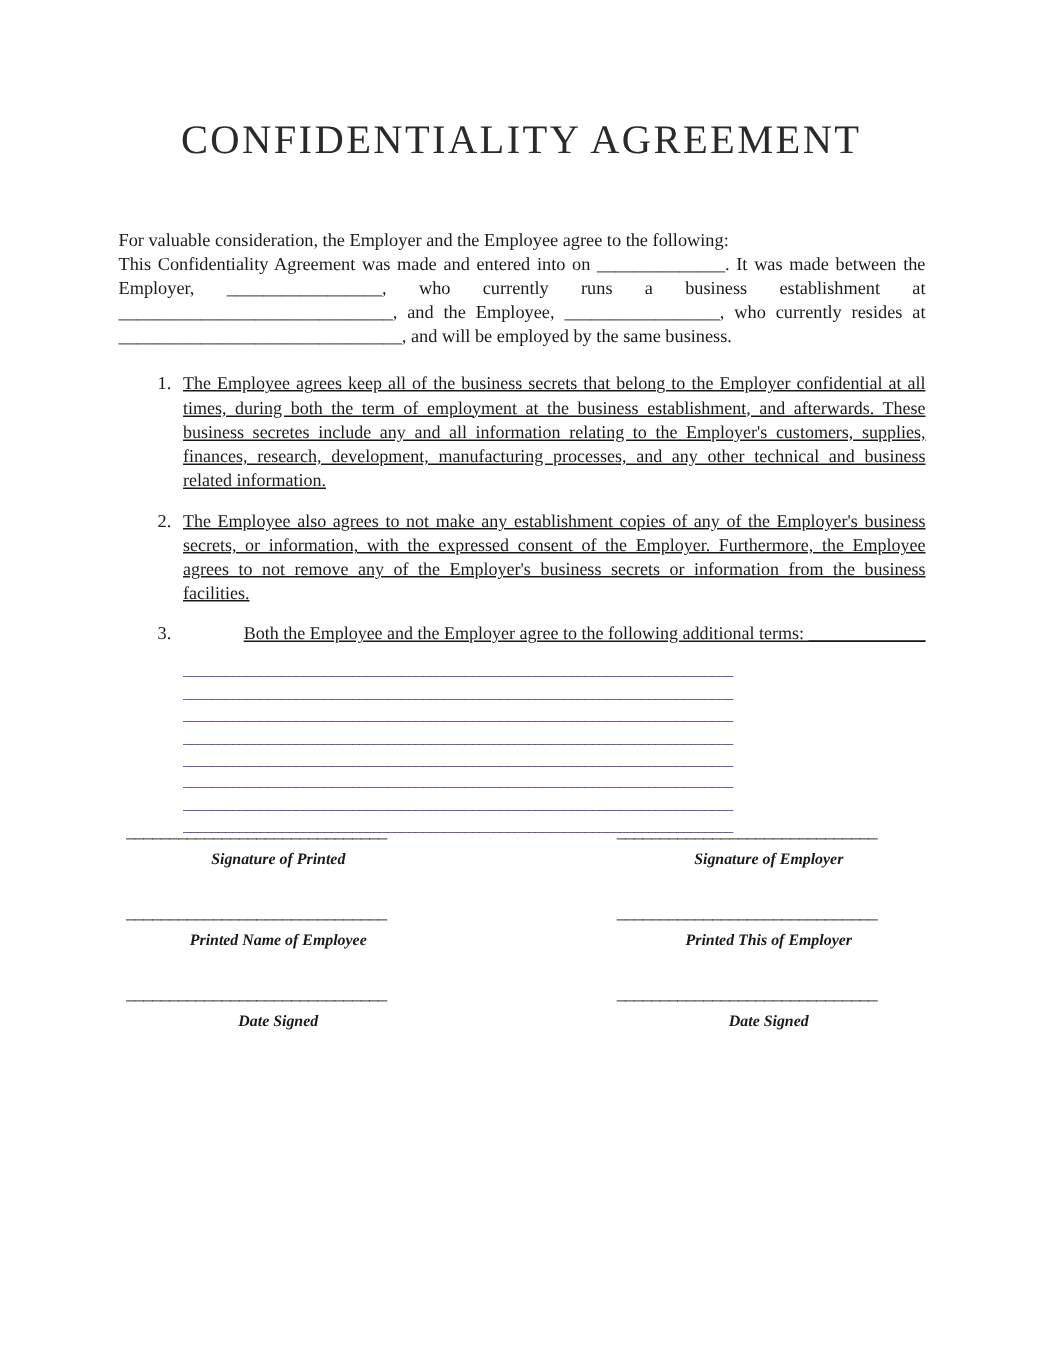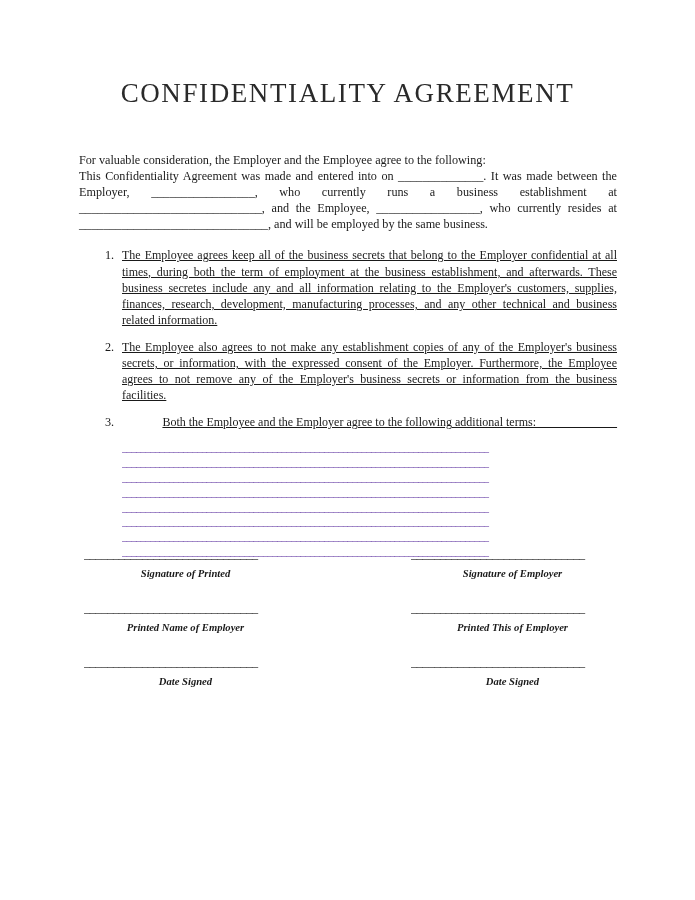--- a/index.html
+++ b/index.html
@@ -198,21 +198,21 @@
       </div>
       <div class="sig-cell right">
         <div class="sig-rule">______________________________</div>
         <span class="sig-label">Signature of Employer</span>
       </div>
     </div>
 
     <div class="sig-row">
       <div class="sig-cell left">
         <div class="sig-rule">______________________________</div>
-        <span class="sig-label">Printed Name of Employer</span>
+        <span class="sig-label">Printed Name of Employee</span>
       </div>
       <div class="sig-cell right">
         <div class="sig-rule">______________________________</div>
         <span class="sig-label">Printed This of Employer</span>
       </div>
     </div>
 
     <div class="sig-row">
       <div class="sig-cell left">
         <div class="sig-rule">______________________________</div>

